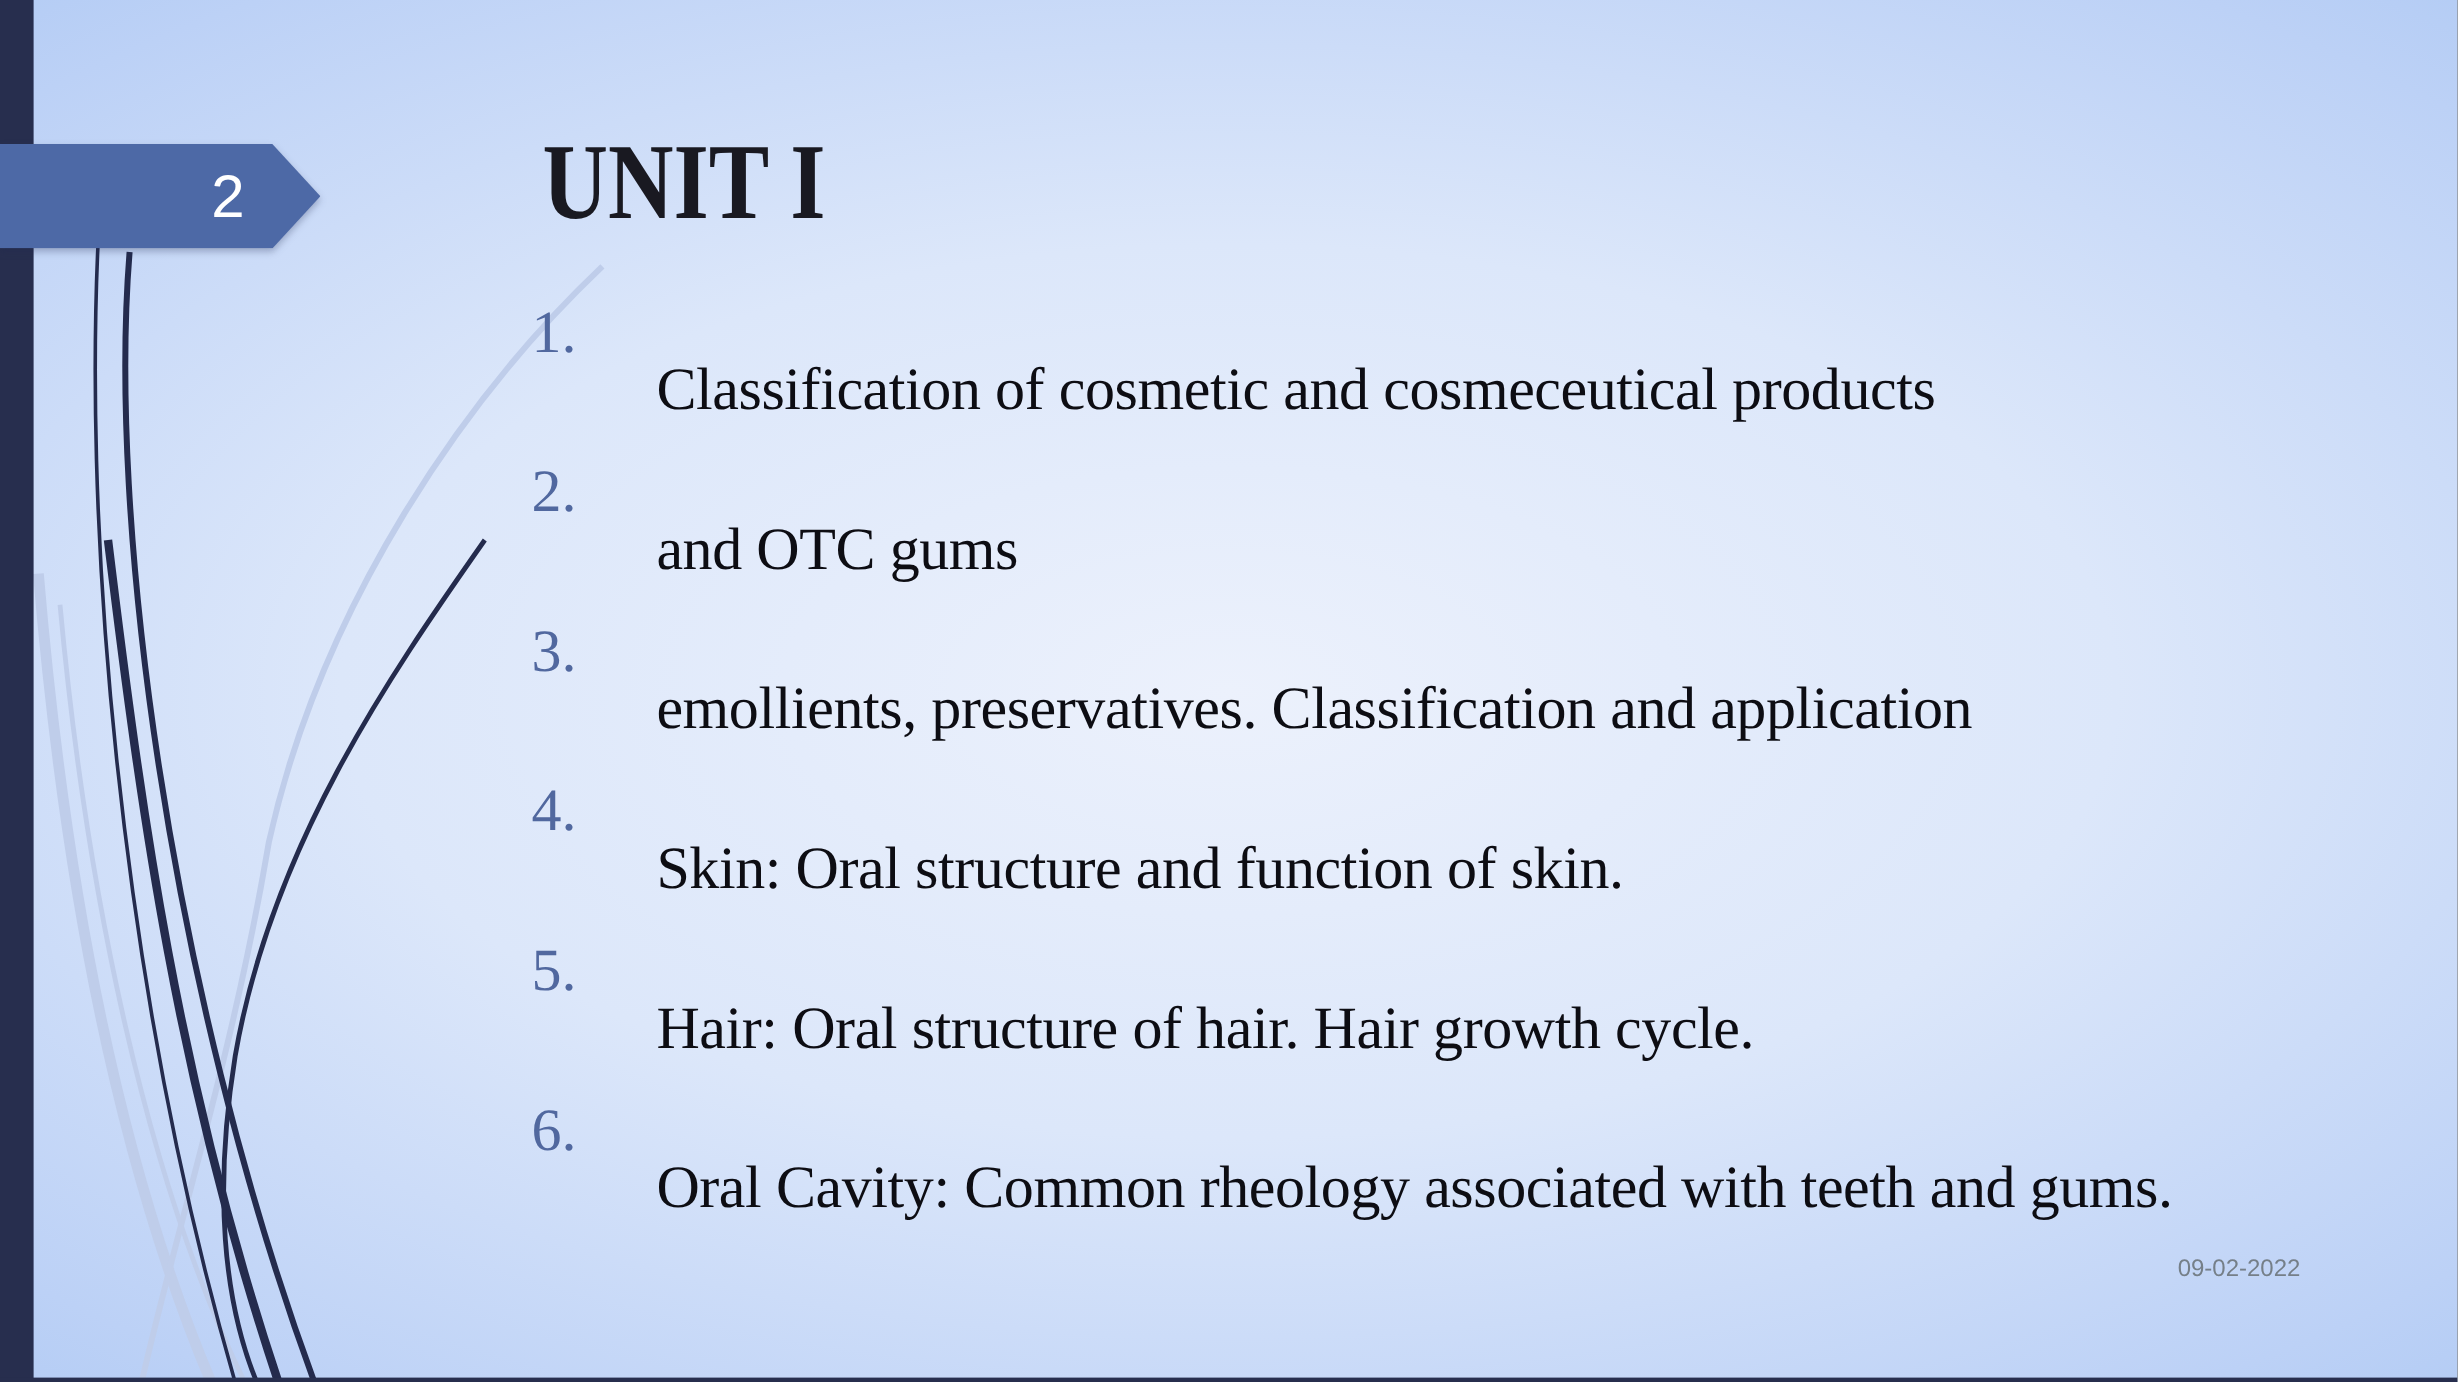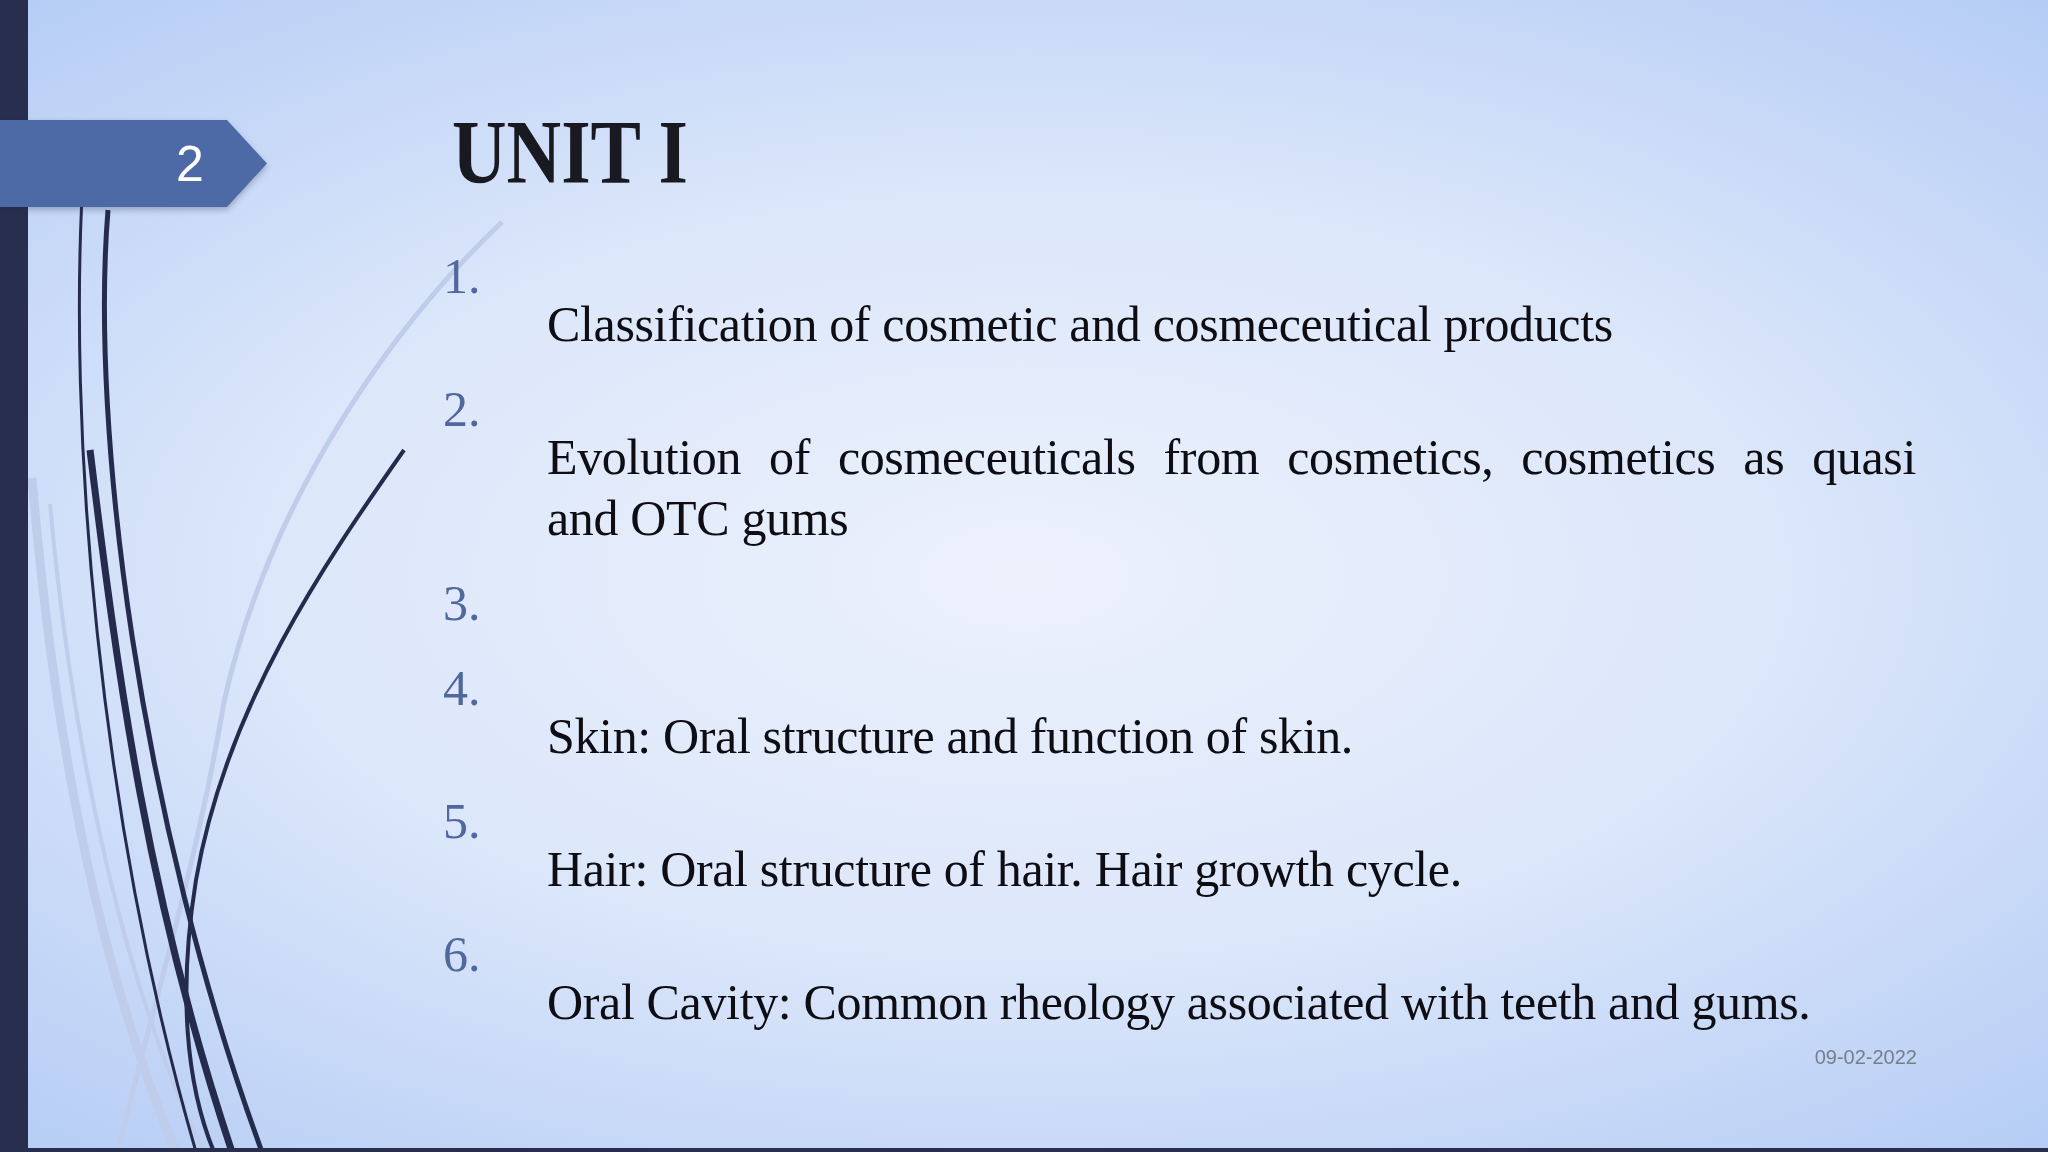--- a/index.html
+++ b/index.html
@@ -96,27 +96,27 @@
   <div class="topic-list">
       <div class="li">
         <span class="li-num">1.</span>
         <div class="li-text">
           <div class="line">Classification of cosmetic and cosmeceutical products</div>
         </div>
       </div>
       <div class="li">
         <span class="li-num">2.</span>
         <div class="li-text">
-          <div class="line jline">Evolution of cosmeceuticals from cosmetics, cosmetics as quasi</div>
           <div class="line">and OTC gums</div>
         </div>
       </div>
       <div class="li">
         <span class="li-num">3.</span>
         <div class="li-text">
+          <div class="line">emollients, preservatives. Classification and application</div>
         </div>
       </div>
       <div class="li">
         <span class="li-num">4.</span>
         <div class="li-text">
           <div class="line">Skin: Oral structure and function of skin.</div>
         </div>
       </div>
       <div class="li">
         <span class="li-num">5.</span>

